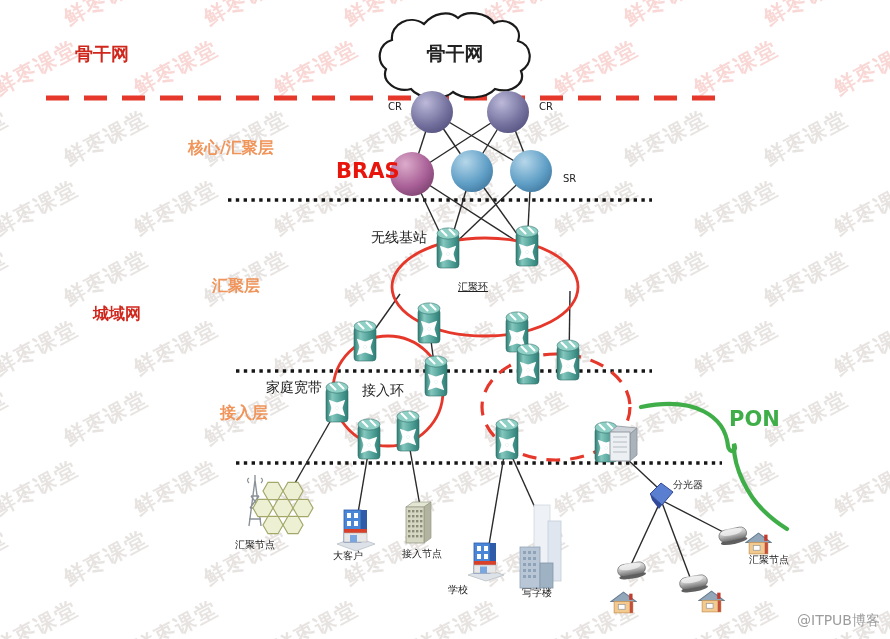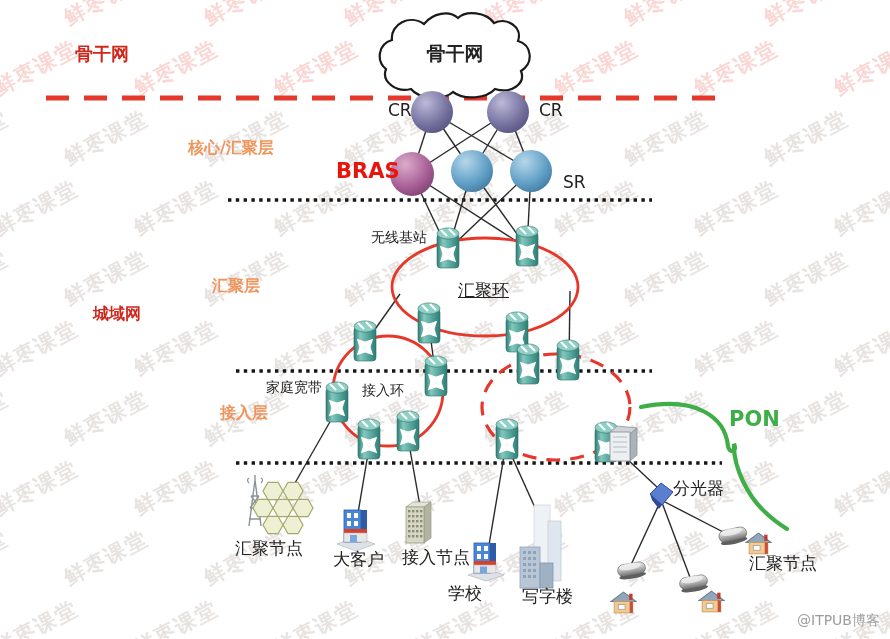--- a/index.html
+++ b/index.html
@@ -9,21 +9,21 @@
   .wm{position:absolute;font-size:21px;font-weight:600;letter-spacing:2px;white-space:nowrap;
       color:rgba(205,196,193,.48);transform:rotate(-28deg);}
   .wm-pink{color:rgba(238,160,155,.42);}
   svg.diagram{position:absolute;left:0;top:0;}
   .lbl{position:absolute;white-space:nowrap;color:#222;line-height:1.1;}
   .lbl-red{color:var(--red-label);font-weight:bold;}
   .lbl-orange{color:var(--orange-label);font-weight:bold;}
   .lbl-bras{color:var(--bras-red);font-weight:bold;font-size:21px;}
   .lbl-pon{color:var(--pon-green);font-weight:bold;font-size:21px;}
   .lbl-credit{color:var(--credit-gray);font-size:14px;}
-  .s18{font-size:18px;} .s19{font-size:16px;} .s15{font-size:17px;} .s14{font-size:14px;}
+  .s18{font-size:18px;} .s19{font-size:16px;} .s15{font-size:10px;} .s14{font-size:14px;}
   .cloud-text{font-size:19px;font-weight:600;text-align:center;width:90px;}
 </style>
 </head>
 <body>
 
 <div class="stage">
 
   <div class="wm-layer">
       <div class="wm wm-pink" style="left: -80px; top: -16px;">鲜枣课堂</div>
       <div class="wm wm-pink" style="left: 60px; top: -16px;">鲜枣课堂</div>

